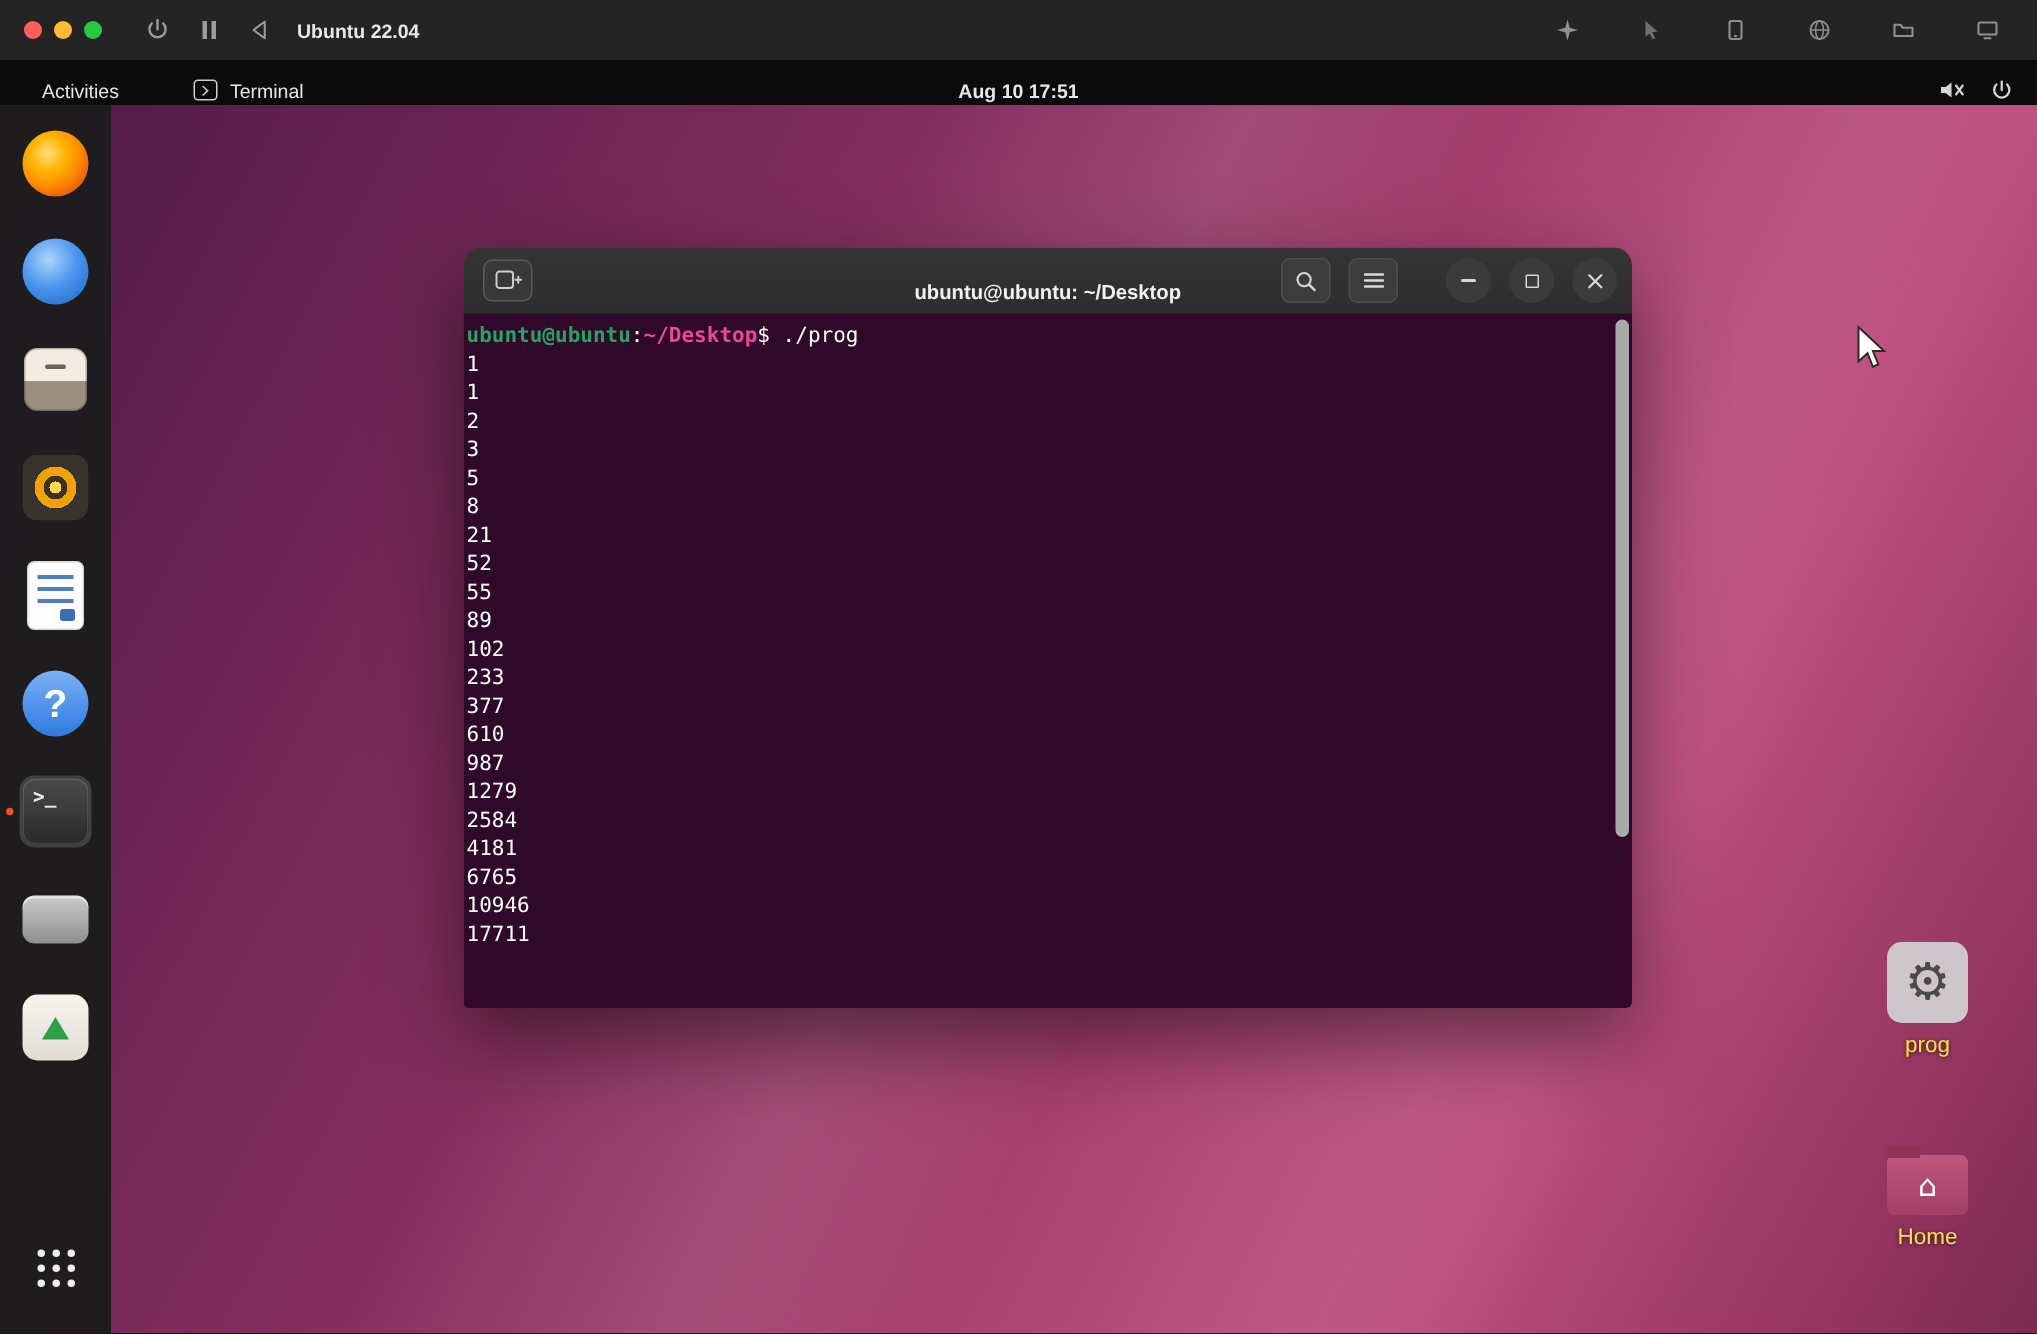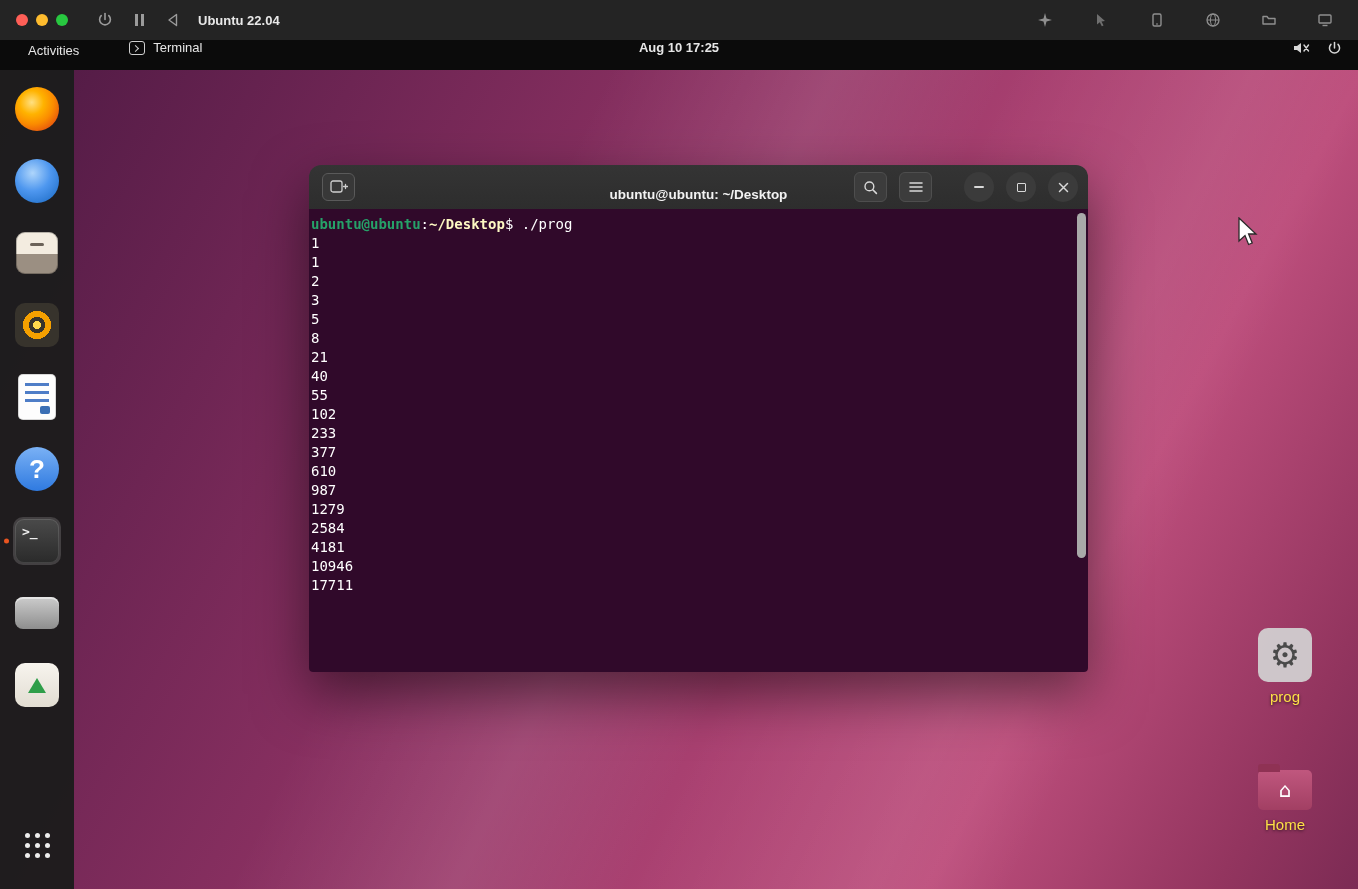--- a/index.html
+++ b/index.html
@@ -13,21 +13,21 @@
   .traffic { display:flex; gap:8px; margin-right:20px; }
   .tl { width:12px; height:12px; border-radius:50%; display:inline-block; }
   .tl.red{ background:#ff5f57; } .tl.yellow{ background:#febc2e; } .tl.green{ background:#28c840; }
   .mac-ic { width:34px; height:24px; display:flex; align-items:center; justify-content:center; }
   .pause-bars { width:3px; height:12px; background:#9b9b9b; box-shadow:6px 0 0 #9b9b9b; display:inline-block; margin-right:6px; }
   .mac-title { font-weight:bold; font-size:13px; color:#e8e8e8; margin-left:8px; }
   .mac-right { margin-left:auto; display:flex; gap:22px; align-items:center; }
 
   
   .panel { position:absolute; top:40px; left:0; right:0; height:40px; background:#0b0b0b;
-           color:#e6e6e6; font-size:13px; display:flex; align-items:flex-start; }
+           color:#e6e6e6; font-size:13px; display:flex; align-items:center; }
   .activities { margin-left:20px; padding:3px 8px; border-radius:6px; }
   .panel-app { margin-left:42px; display:flex; gap:8px; align-items:center; }
   .panel-term-ic { width:16px; height:14px; border:1px solid #cfcfcf; border-radius:3px; position:relative; }
   .panel-term-ic::before { content:""; position:absolute; left:3px; top:4px; width:4px; height:4px;
            border-left:1.5px solid #cfcfcf; border-bottom:1.5px solid #cfcfcf; transform:rotate(-135deg); }
   .clock { position:absolute; left:50%; transform:translateX(-50%); font-weight:bold; font-size:13px; }
   .panel-right { margin-left:auto; margin-right:16px; display:flex; gap:16px; align-items:center; }
 
   
   .desktop { position:absolute; top:70px; left:0; right:0; bottom:0;
@@ -90,21 +90,21 @@
              display:flex; align-items:center; justify-content:center; }
   .circ-btn.first { margin-left:20px; }
   .min-glyph { width:10px; height:2px; background:#d8d8d8; border-radius:1px; }
   .max-glyph { width:9px; height:9px; border:1.5px solid #d8d8d8; border-radius:1px; }
 
   .tbody { position:absolute; top:44px; left:0; right:0; bottom:0; background:#30092a;
            padding:6px 14px 0 2px; font-family:"DejaVu Sans Mono",monospace; font-size:14px;
            line-height:19px; color:#ffffff; }
   .line { white-space:pre; }
   .p-user { color:#26a269; font-weight:bold; }
-  .p-path { color:#fef9c3; font-weight:bold; }
+  .p-path { color:#ec4899; font-weight:bold; }
   .tscroll { position:absolute; right:2px; top:46px; bottom:4px; width:9px; }
   .tscroll-thumb { position:absolute; top:2px; width:9px; height:345px; background:#a9a9a9; border-radius:5px; }
 
   
   .desk-ic { position:absolute; width:64px; text-align:center; z-index:2; }
   .desk-ic .label { margin-top:6px; color:#fde047; font-size:15px; text-shadow:0 1px 3px rgba(0,0,0,.7); }
   .prog-glyph-box { width:54px; height:54px; margin:0 auto; border-radius:10px; background:rgba(210,210,210,.92);
            display:flex; align-items:center; justify-content:center; font-size:34px; color:#4a4a4a;
            font-family:"DejaVu Sans",sans-serif; }
   .home-folder { width:54px; height:40px; margin:12px auto 0; border-radius:5px; position:relative;
@@ -177,21 +177,21 @@
     </button>
   </div>
 </div>
 
 <div class="panel">
   <button class="activities">Activities</button>
   <div class="panel-app">
     <span class="panel-term-ic"></span>
     <span>Terminal</span>
   </div>
-  <button class="clock">Aug 10 17:25</button>
+  <button class="clock">Aug 10 17:51</button>
   <div class="panel-right">
     <svg width="19" height="16" viewBox="0 0 19 16">
         <path d="M2 6v4h3l4 3V3L5 6Z" fill="#d6d6d6"></path>
         <path d="M12 5l4.5 6M16.5 5 12 11" stroke="#d6d6d6" stroke-width="1.4" stroke-linecap="round"></path>
       </svg>
     <svg width="15" height="15" viewBox="0 0 16 16">
         <path d="M8 1.5v6" stroke="#d6d6d6" stroke-width="1.6" fill="none" stroke-linecap="round"></path>
         <path d="M4.2 3.6a5.4 5.4 0 1 0 7.6 0" stroke="#d6d6d6" stroke-width="1.6" fill="none" stroke-linecap="round"></path>
       </svg>
   </div>
@@ -273,30 +273,32 @@
     <div class="line"><span class="p-user">ubuntu@ubuntu</span><span>:</span><span class="p-path">~/Desktop</span><span>$</span><span> ./prog</span></div>
     <div>
 
     <div class="line">1</div>
         <div class="line">1</div>
         <div class="line">2</div>
         <div class="line">3</div>
         <div class="line">5</div>
         <div class="line">8</div>
         <div class="line">21</div>
-        <div class="line">40</div>
+        <div class="line">52</div>
         <div class="line">55</div>
+        <div class="line">89</div>
         <div class="line">102</div>
         <div class="line">233</div>
         <div class="line">377</div>
         <div class="line">610</div>
         <div class="line">987</div>
         <div class="line">1279</div>
         <div class="line">2584</div>
         <div class="line">4181</div>
+        <div class="line">6765</div>
         <div class="line">10946</div>
         <div class="line">17711</div>
       </div>
   </div>
   <div class="tscroll">
     <div class="tscroll-thumb"></div>
   </div>
 </div>
 
 <div class="desk-ic" style="left:1253px; top:628px;">

